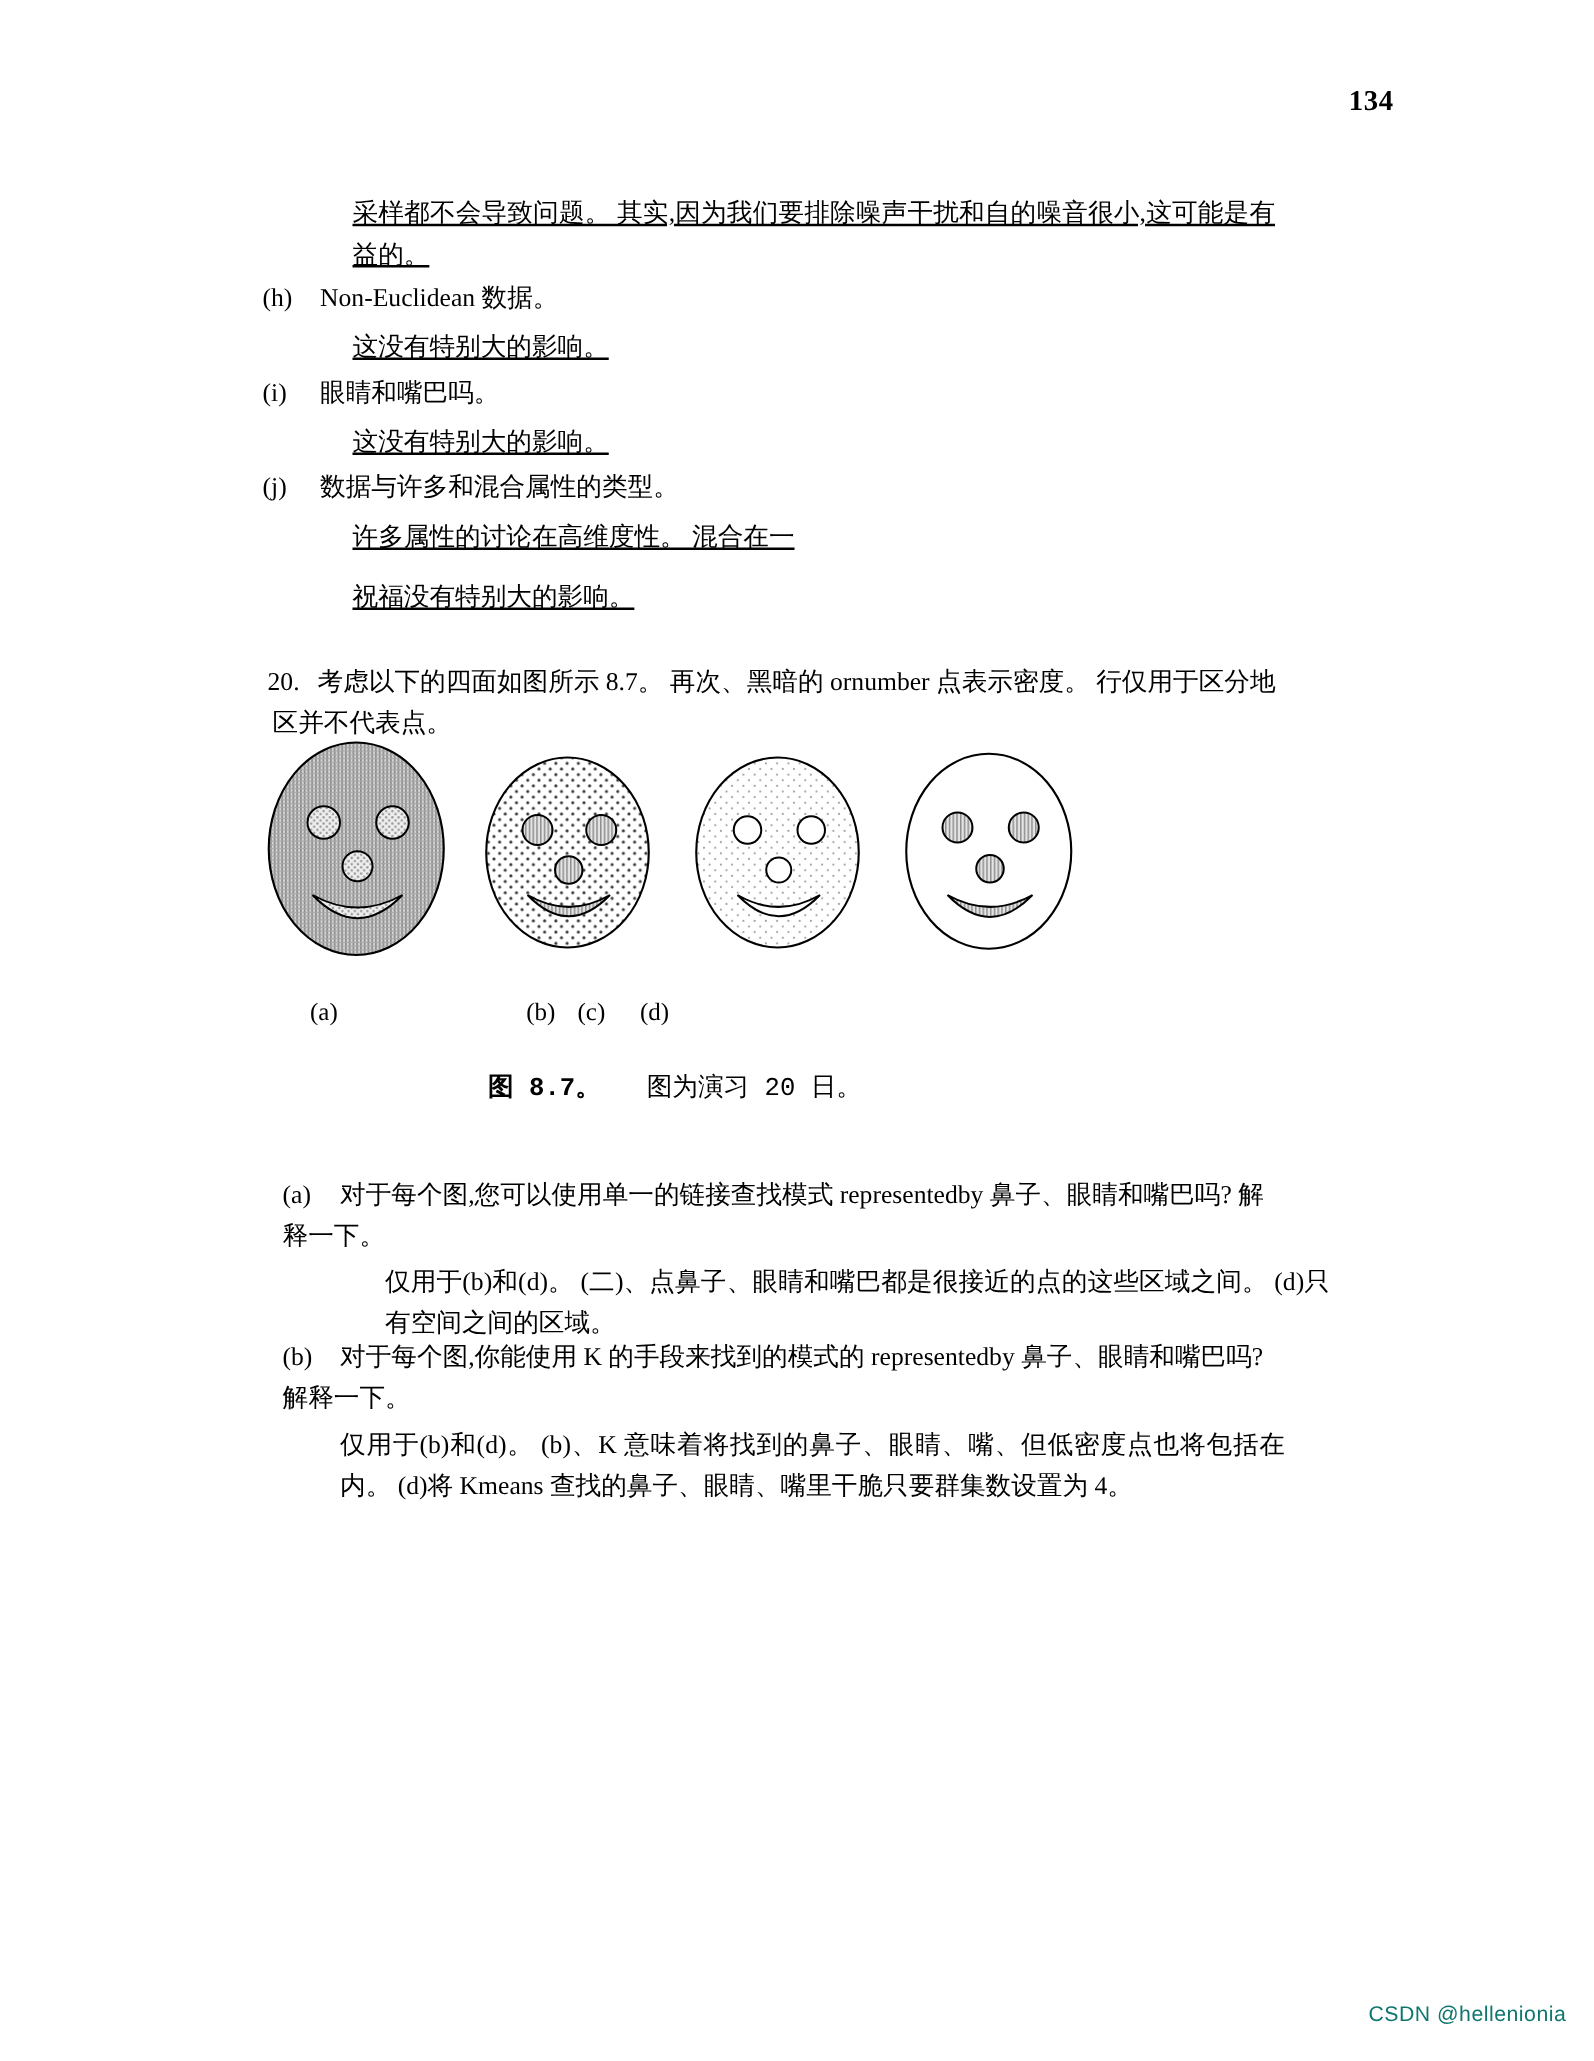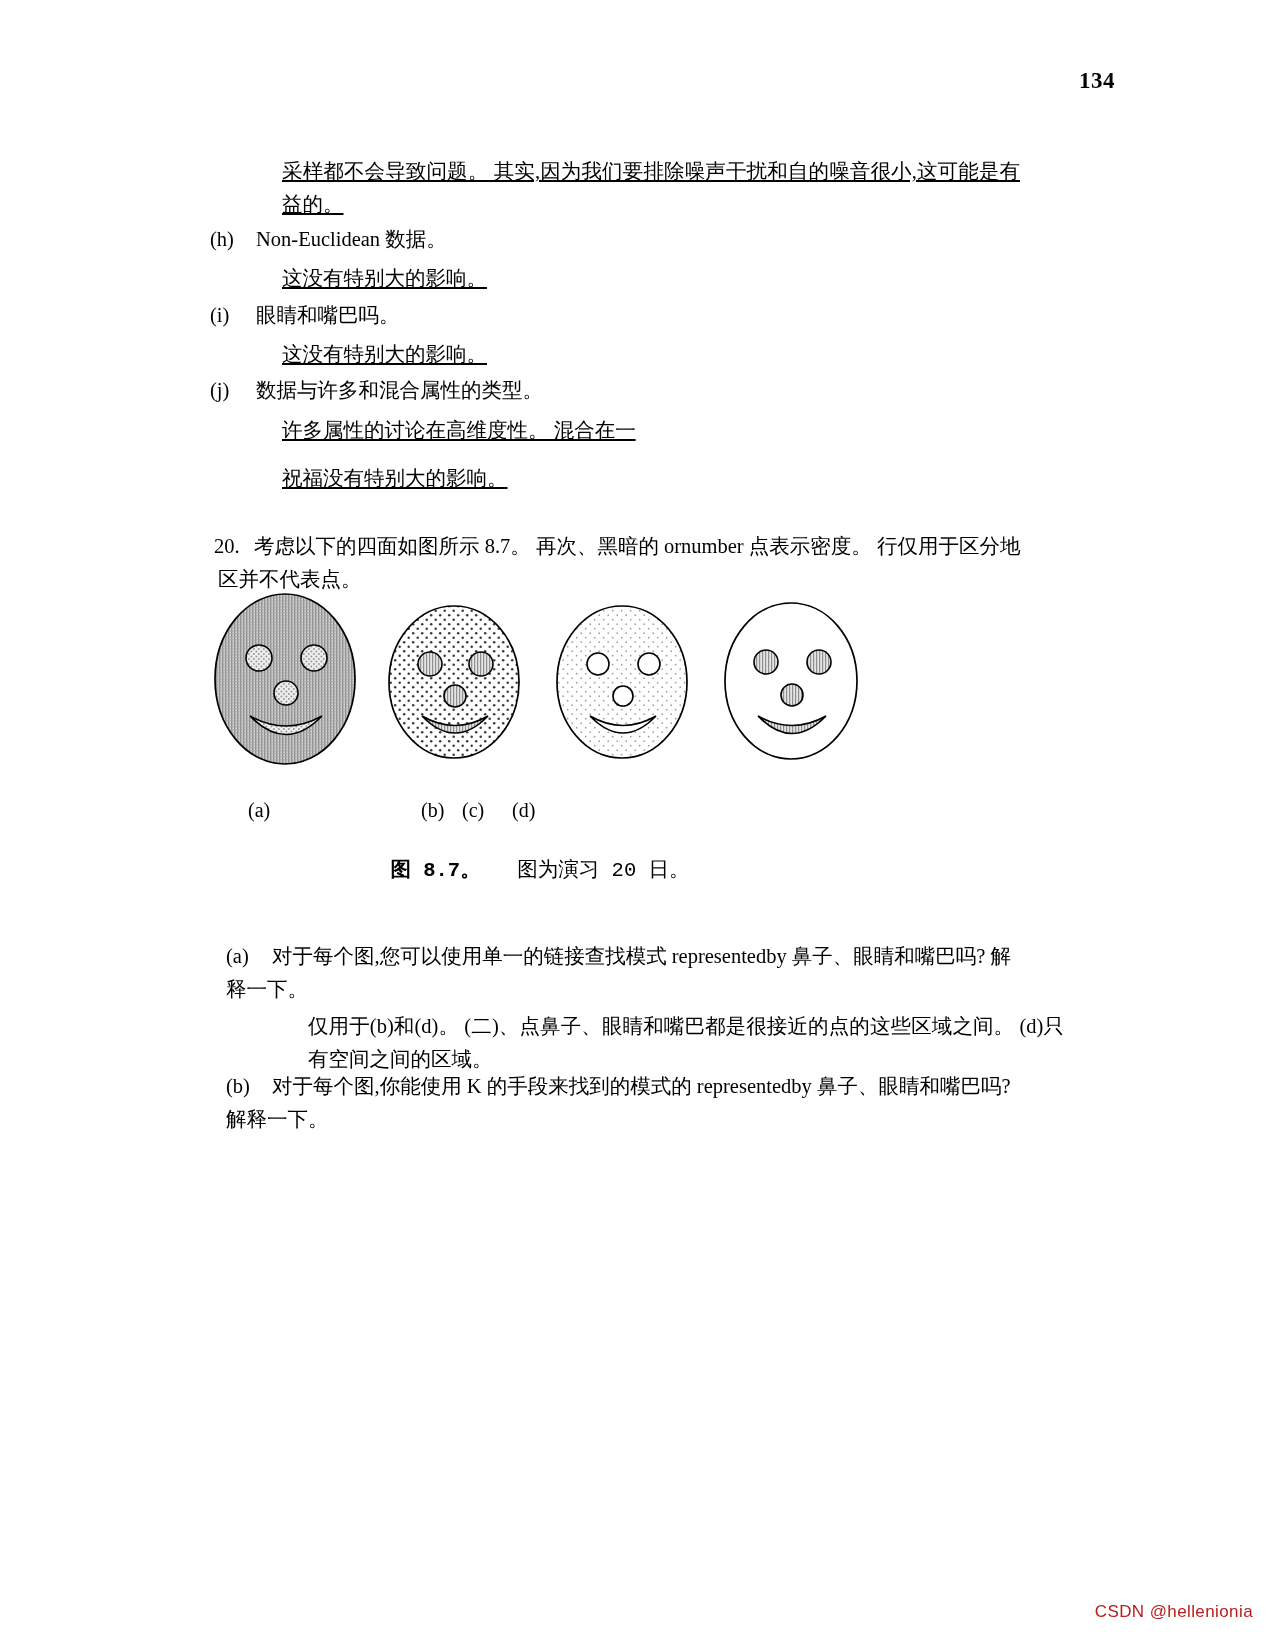--- a/index.html
+++ b/index.html
@@ -107,21 +107,21 @@
   }
   .fig-caption .cap-num { font-weight: bold; }
 
   
   .watermark {
     position: absolute;
     right: 22px;
     bottom: 16px;
     font-family: "Liberation Sans", "DejaVu Sans", sans-serif;
     font-size: 17px;
-    color: #b91c1c;
+    color: #0f766e;
     letter-spacing: 0.4px;
   }
 </style>
 </head>
 <body>
 
 <div class="page">
 
   <div class="page-number">134</div>
 
@@ -266,16 +266,19 @@
   <div class="body-col" style="left:272px; top:1010px; width:756px;margin-left:36px;">
     <p class="para">仅用于(b)和(d)。 (二)、点鼻子、眼睛和嘴巴都是很接近的点的这些区域之间。 (d)只有空间之间的区域。</p>
   </div>
 
   <div class="body-col" style="left:226px; top:1070px; width:800px;">
     <div class="item" style="margin-left:0;">
       <span class="marker">(b)</span>
       <span class="item-body">对于每个图,你能使用 K 的手段来找到的模式的 representedby 鼻子、眼睛和嘴巴吗? 解释一下。</span>
     </div>
   </div>
+  <div class="body-col" style="left:272px; top:1140px; width:756px;">
+    <p class="para">仅用于(b)和(d)。 (b)、K 意味着将找到的鼻子、眼睛、嘴、但低密度点也将包括在内。 (d)将 Kmeans 查找的鼻子、眼睛、嘴里干脆只要群集数设置为 4。</p>
+  </div>
 
   <div class="watermark">CSDN @hellenionia</div>
 
 </div>
 
 </body></html>

